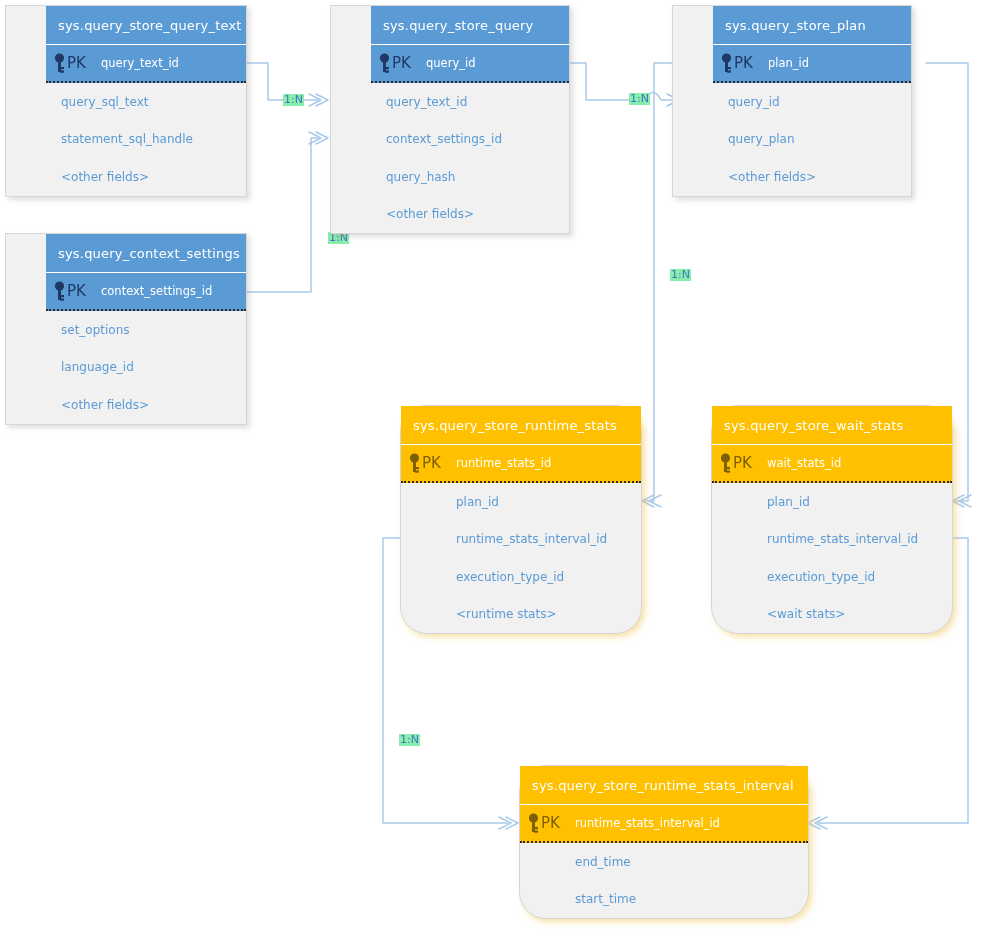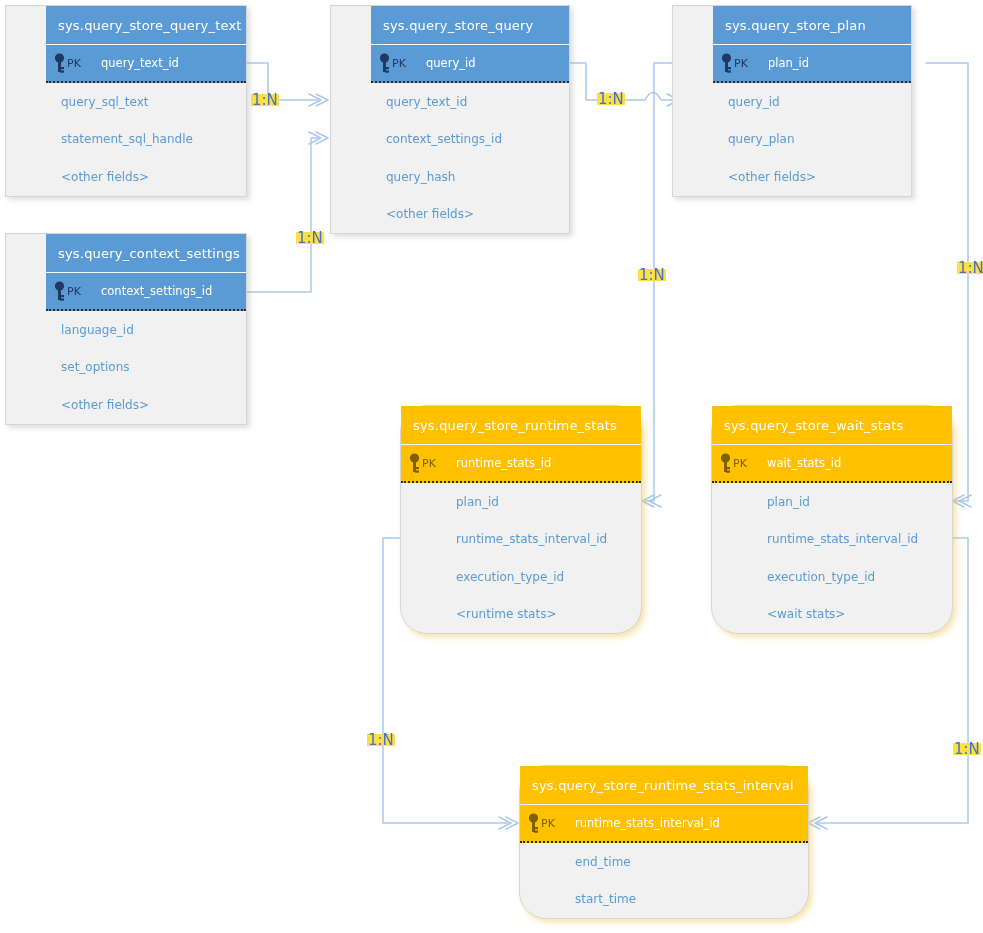--- a/index.html
+++ b/index.html
@@ -18,31 +18,31 @@
     color:#ffffff;font-size:13px;letter-spacing:0.2px;border-bottom:1px solid #ffffff;
   }
   .blue .hdr,.blue .pkrow{background:#5B9BD5;margin-left:40px;}
   .orange .hdr,.orange .pkrow{background:#FFC000;}
   .pkrow{
     height:36px;display:flex;align-items:center;
     border-bottom:2px dotted #2b2b2b;
   }
   .pk-badge{display:flex;align-items:center;width:43px;padding-left:8px;box-sizing:border-box;}
   .key-icon{width:11px;height:21px;margin-right:2px;flex:none;}
-  .pk-label{font-size:11px;}
+  .pk-label{font-size:15px;}
   .blue .pk-label{color:#1F3864;}
   .orange .pk-label{color:#7F6000;}
   .pk-name{color:#ffffff;font-size:11.5px;padding-left:12px;}
   .frow{
     height:37.5px;display:flex;align-items:center;
     padding-left:55px;color:#5B9BD5;font-size:12px;
   }
   .rel-label{
-    position:absolute;font-size:15px;color:#4472C4;background:#fde047;
-    padding:0 1px;line-height:12px;
+    position:absolute;font-size:11px;color:#4472C4;background:#86efac;
+    padding:0 1px;line-height:12px;margin-left:32px;
   }
   
   .t0{left:5px;  top:5px;  width:240px;}
   .t1{left:330px;top:5px;  width:238px;text-align:center;}
   .t2{left:672px;top:5px;  width:238px;}
   .t3{left:5px;  top:233px;width:240px;}
   .t4{left:400px;top:405px;width:240px;}
   .t5{left:711px;top:405px;width:240px;}
   .t6{left:519px;top:765px;width:288px;}
 </style>
@@ -156,22 +156,22 @@
               <circle cx="5.5" cy="5" r="4.6"></circle>
               <rect x="4" y="8" width="3" height="11" rx="0.5"></rect>
               <rect x="6" y="14" width="4" height="2.2"></rect>
               <rect x="6" y="17.5" width="4" height="2.2"></rect>
             </g>
           </svg>
         <span class="pk-label">PK</span>
       </span>
       <span class="pk-name">context_settings_id</span>
     </div>
+    <div class="frow">set_options</div>
     <div class="frow">language_id</div>
-    <div class="frow">set_options</div>
     <div class="frow">&lt;other fields&gt;</div>
   </div>
 
   <div class="entity orange t4">
     <div class="hdr">sys.query_store_runtime_stats</div>
     <div class="pkrow">
       <span class="pk-badge">
         <svg class="key-icon" viewBox="0 0 11 21">
             <g fill="#7F6000">
               <circle cx="5.5" cy="5" r="4.6"></circle>

